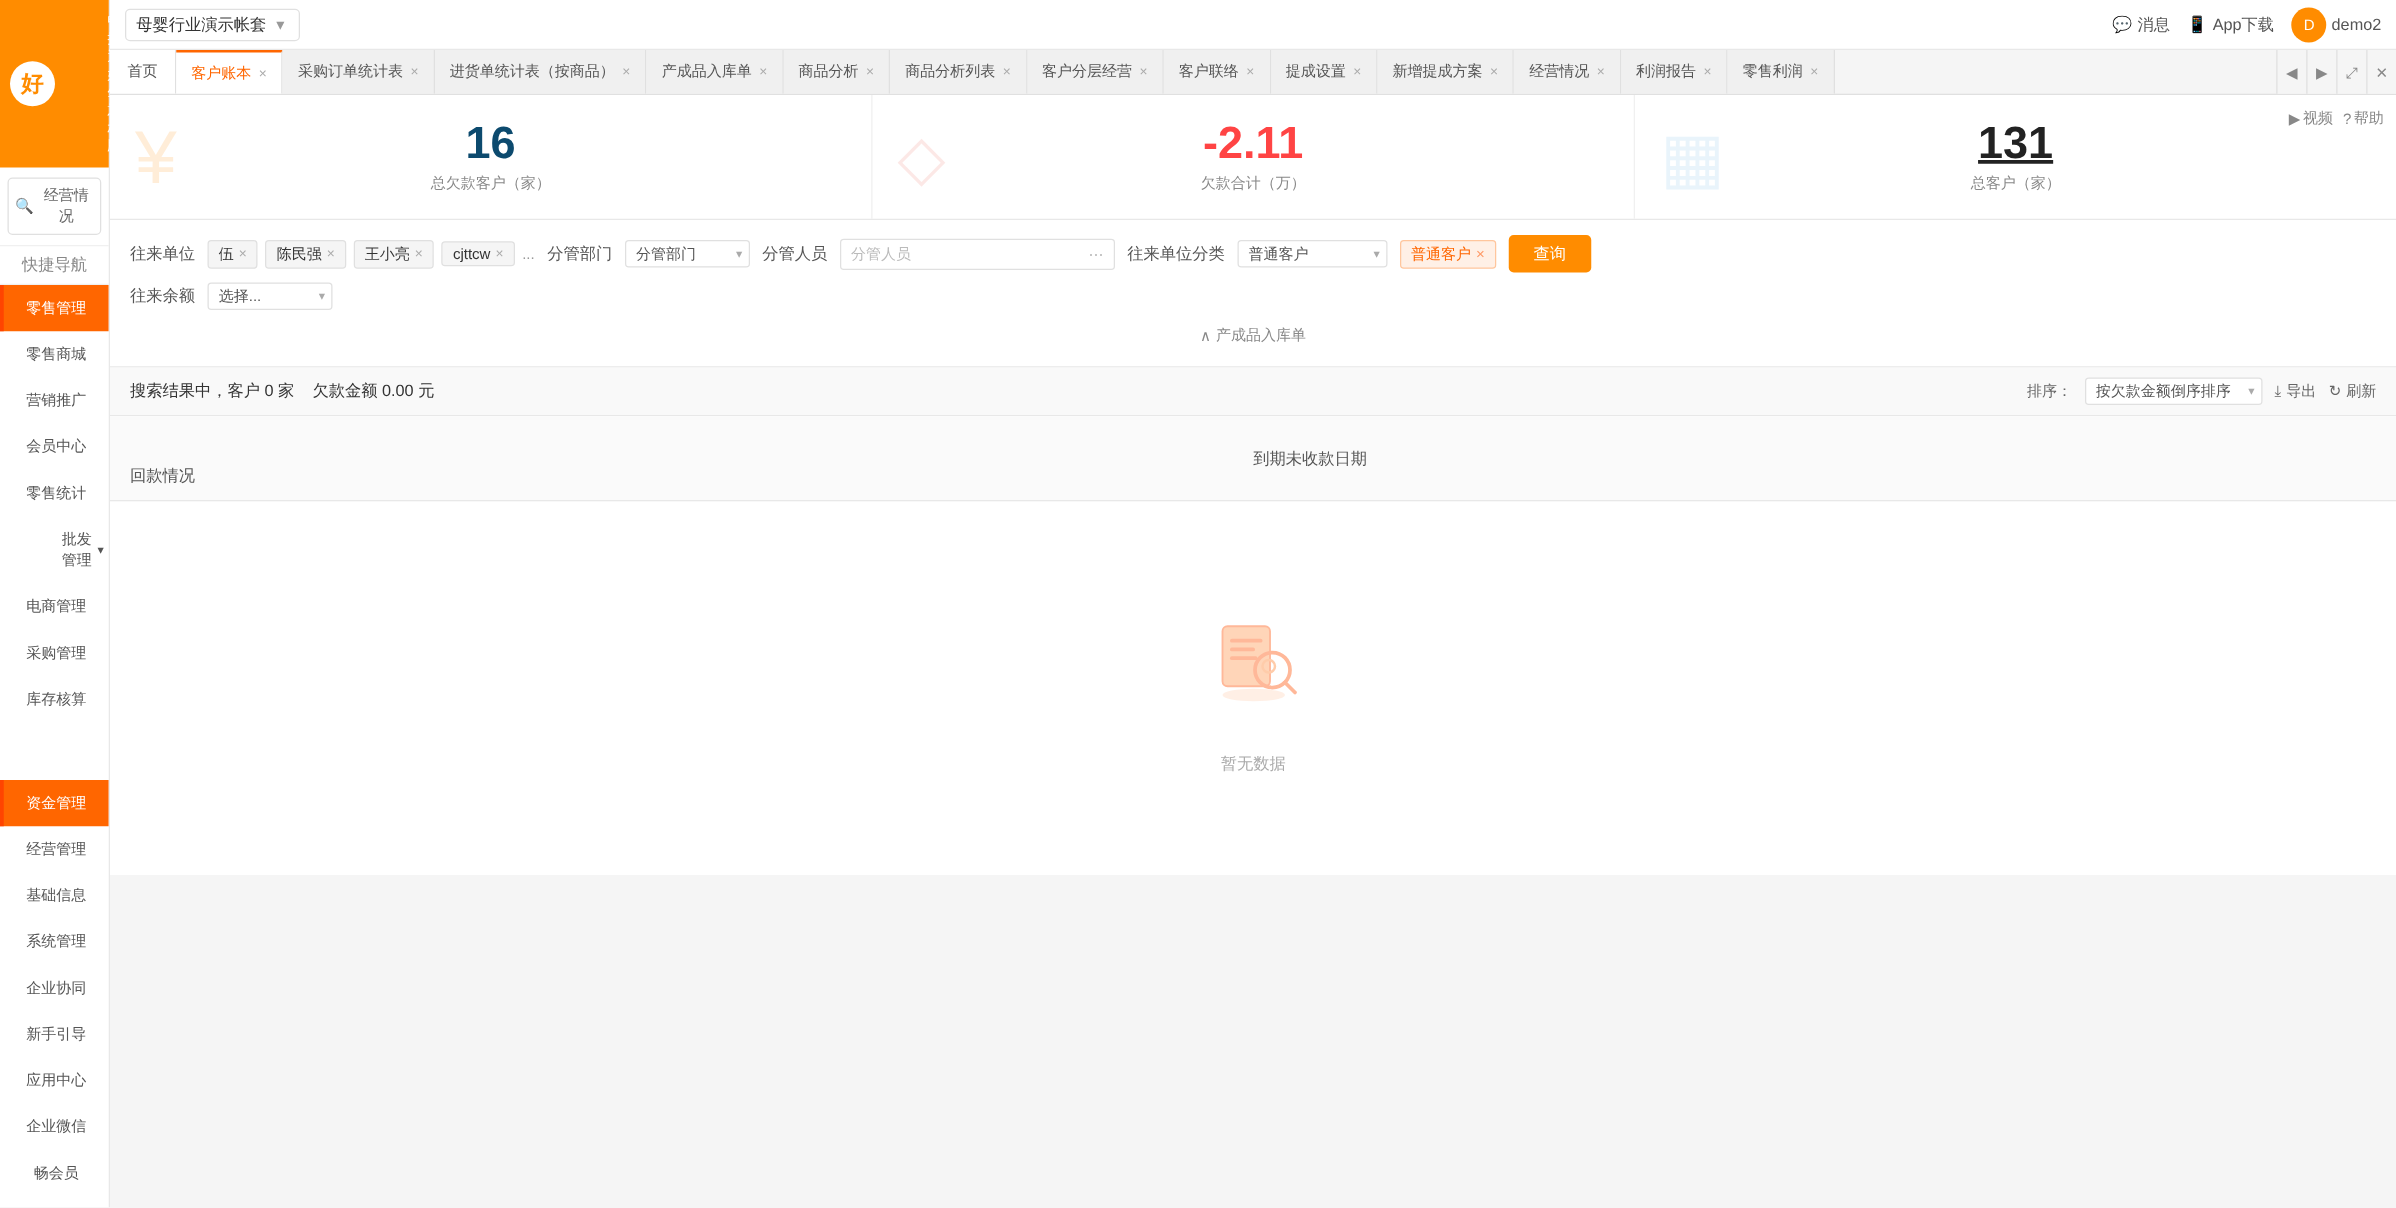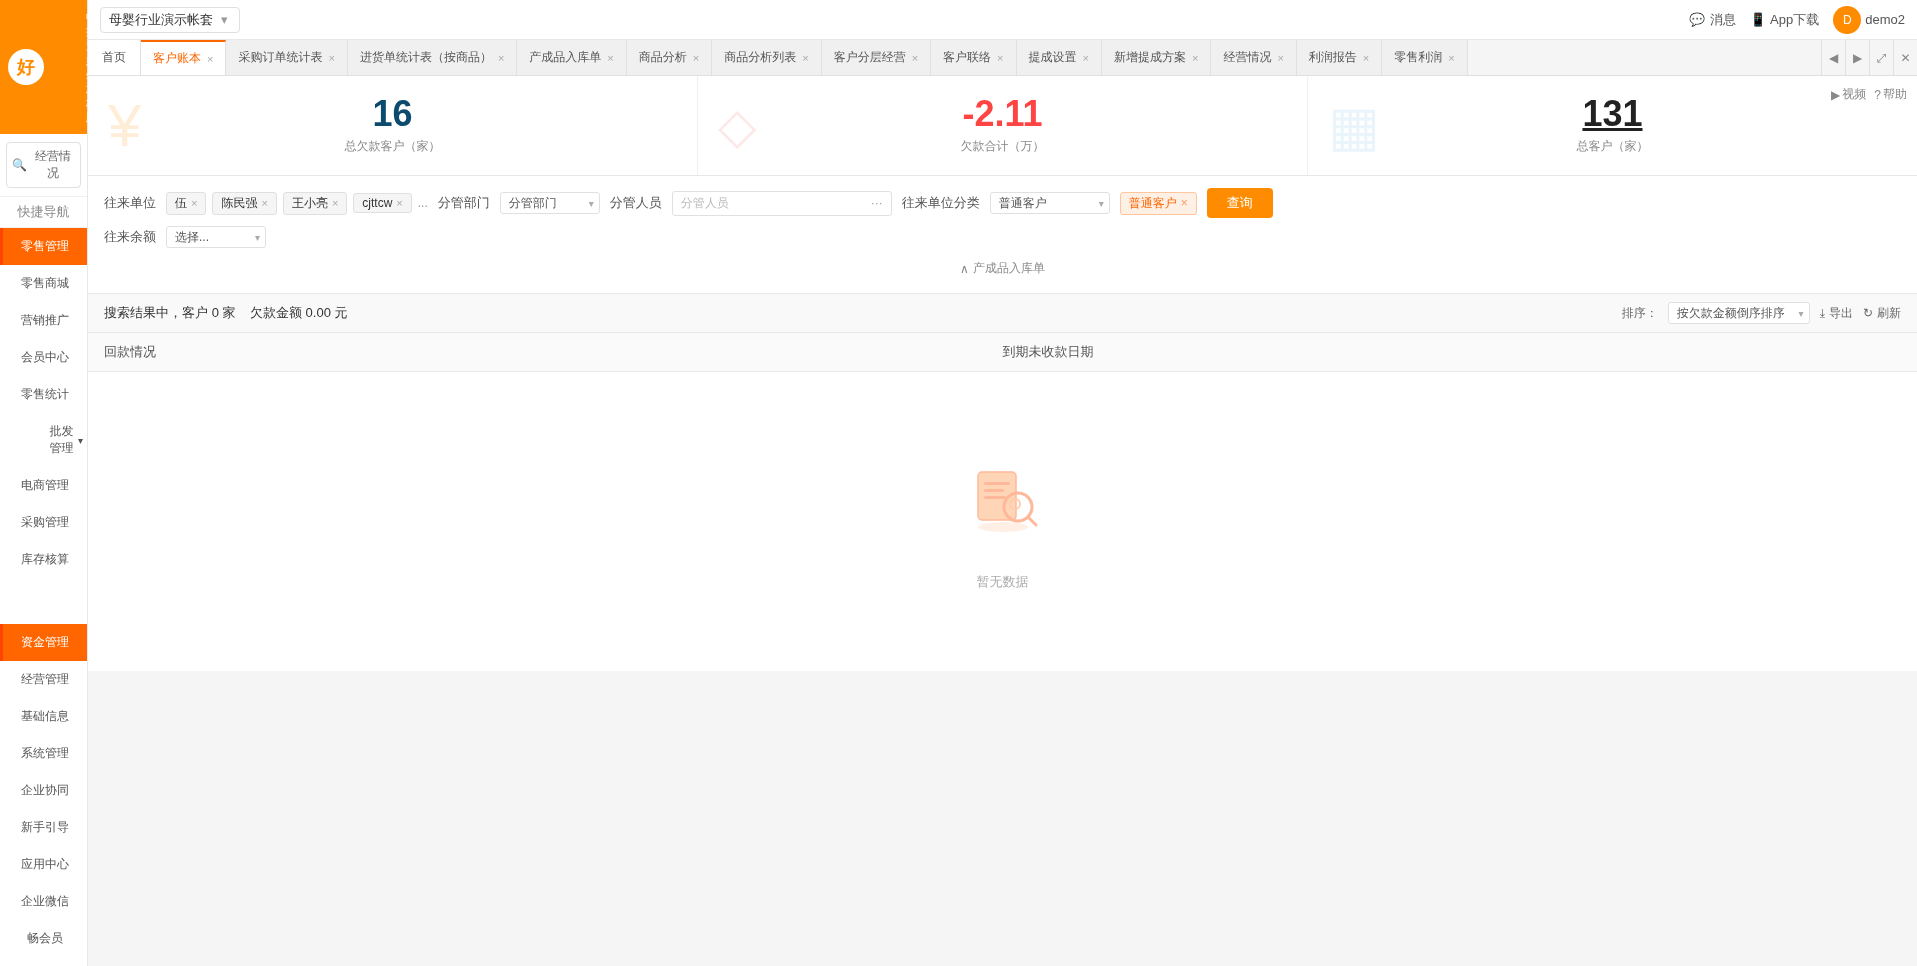--- a/index.html
+++ b/index.html
@@ -81,21 +81,21 @@
     .result-actions { display: flex; align-items: center; gap: 10px; font-size: 12px; color: #666; }
     .result-action { display: flex; align-items: center; gap: 4px; cursor: pointer; }
     .sort-select { border: 1px solid #e0e0e0; border-radius: 3px; padding: 3px 24px 3px 8px; font-size: 12px; color: #555; background: #fff; appearance: none; cursor: pointer; }
 
     
     .data-table { width: 100%; background: #fff; }
     .table-header { display: flex; align-items: center; padding: 10px 16px; border-bottom: 1px solid #e8e8e8; background: #fafafa; }
     .table-col { font-size: 13px; color: #555; font-weight: 500; }
     .table-col-1 { flex: 2.5; }
     .table-col-2 { flex: 2; }
-    .table-col-3 { flex: 1.5; }
+    .table-col-3 { flex: 1.5; margin-top: 29px; }
     .table-col-4 { flex: 1.5; }
 
     
     .empty-state { display: flex; flex-direction: column; align-items: center; justify-content: center; padding: 80px 20px; }
     .empty-icon { font-size: 80px; color: #ffb899; margin-bottom: 12px; }
     .empty-text { font-size: 13px; color: #aaa; }
 
     
     ::-webkit-scrollbar { width: 6px; height: 6px; }
     ::-webkit-scrollbar-track { background: #f5f5f5; }

